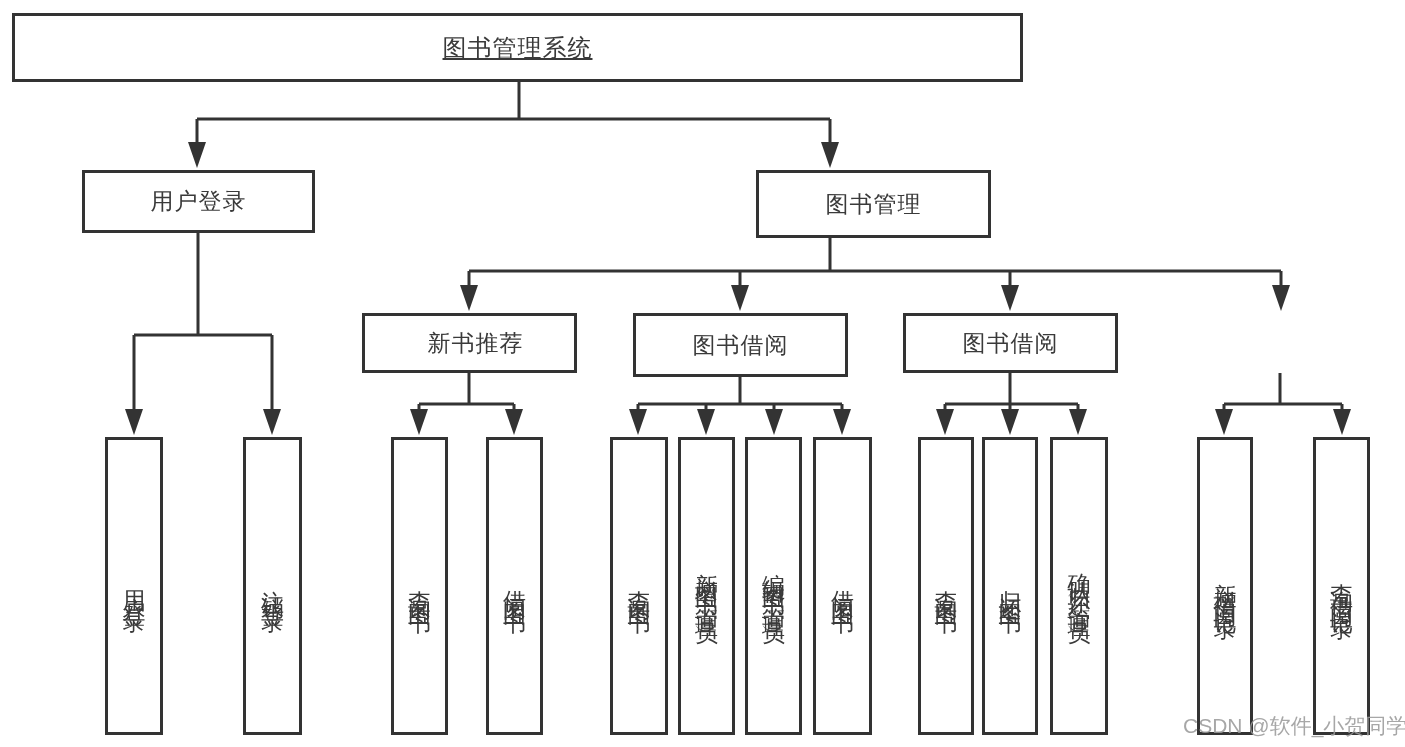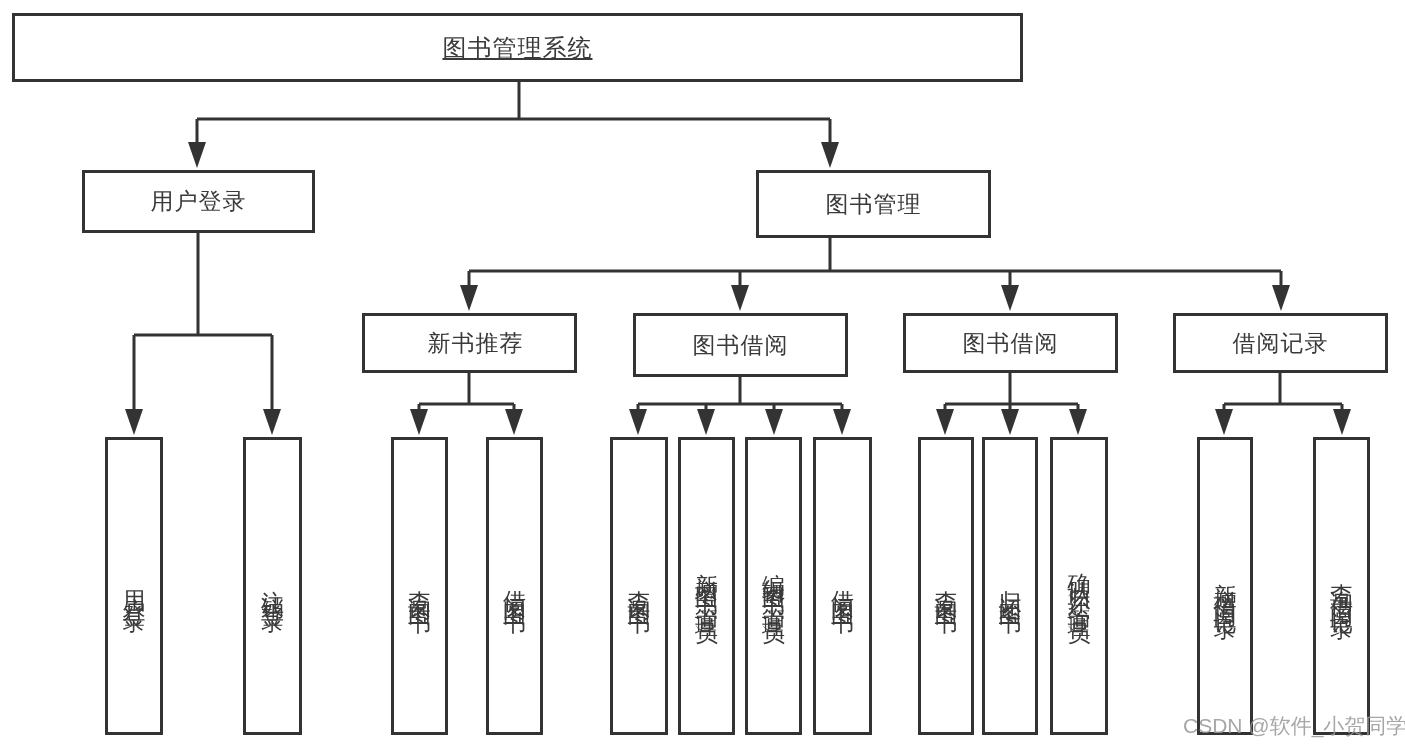--- a/index.html
+++ b/index.html
@@ -95,21 +95,20 @@
   </svg>
 
   <div class="node h-node root-node" style="left:12px; top:13px; width:1011px; height:69px;text-decoration:underline;">图书管理系统</div>
 
   <div class="node h-node" style="left:82px; top:170px; width:233px; height:63px;">用户登录</div>
   <div class="node h-node" style="left:712px; top:170px; width:235px; height:68px;margin-left:44px;">图书管理</div>
 
   <div class="node h-node" style="left:362px; top:313px; width:215px; height:60px;padding-left:12px;">新书推荐</div>
   <div class="node h-node" style="left:633px; top:313px; width:215px; height:64px;">图书借阅</div>
   <div class="node h-node" style="left:903px; top:313px; width:215px; height:60px;">图书借阅</div>
-  <div class="node h-node" style="left:1173px; top:313px; width:215px; height:60px;">借阅记录</div>
 
   <div class="node v-node" style="left:105px; top:437px; width:58px; height:298px;">
     <span>用户登录</span>
   </div>
   <div class="node v-node" style="left:243px; top:437px; width:59px; height:298px;">
     <span>注销登录</span>
   </div>
 
   <div class="node v-node" style="left:391px; top:437px; width:57px; height:298px;">
     <span>查询图书</span>

